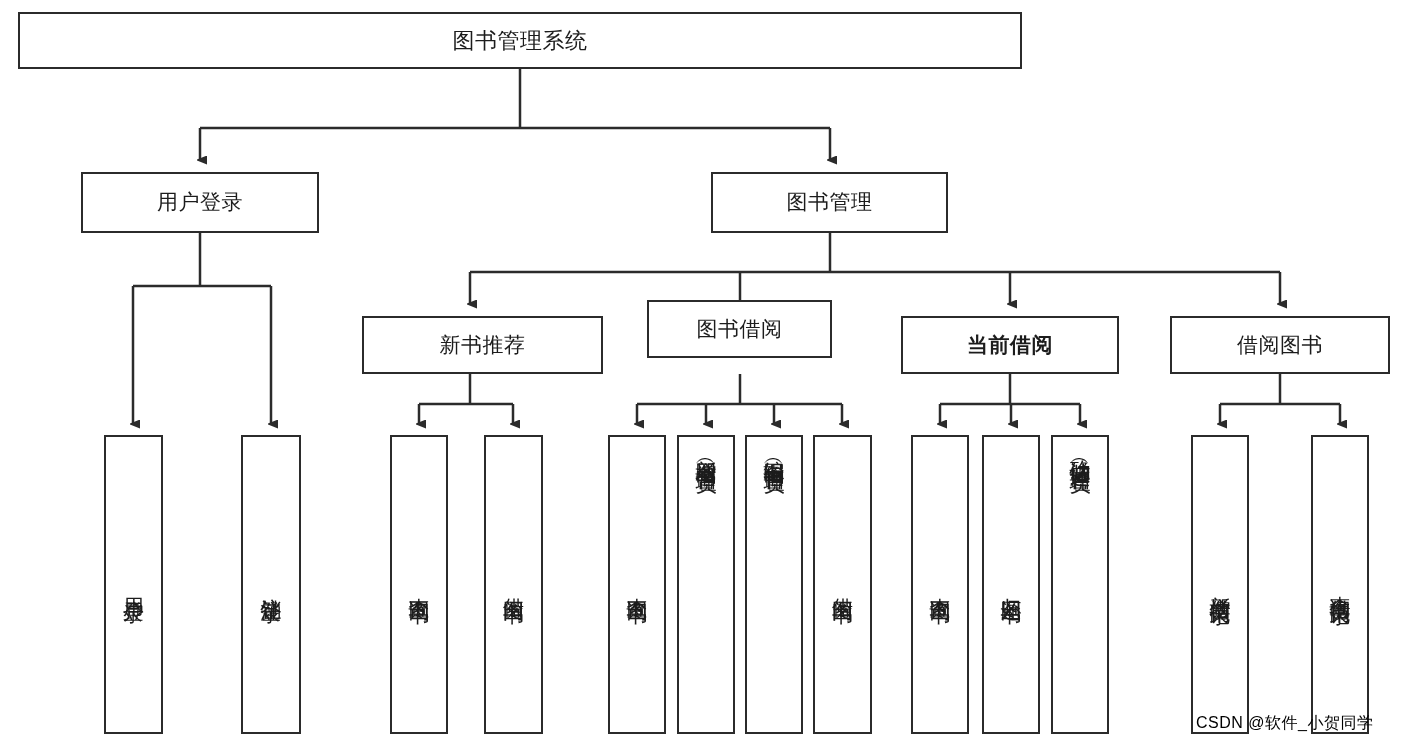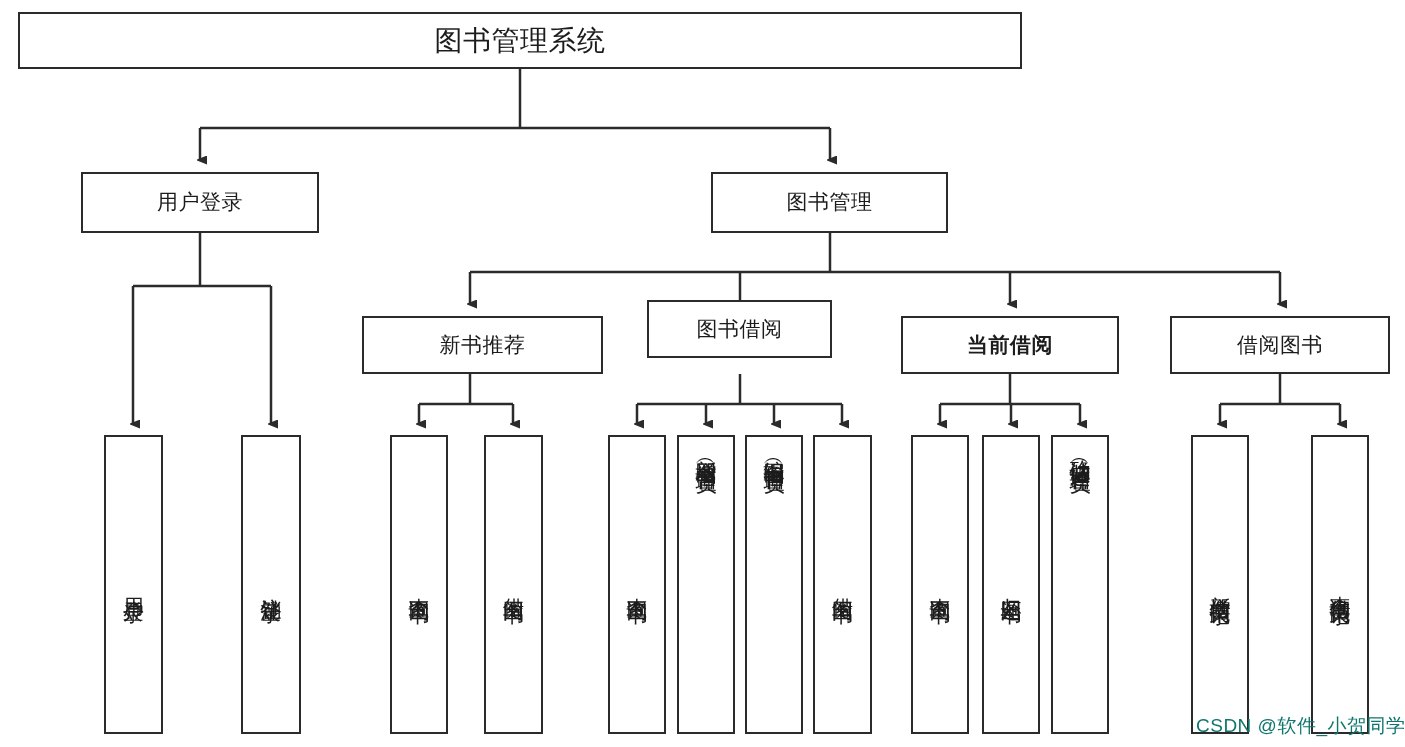--- a/index.html
+++ b/index.html
@@ -55,25 +55,25 @@
     text-orientation: upright;
     font-size: 21px;
     line-height: 1.05;
     letter-spacing: 2px;
     white-space: nowrap;
   }
   .node.vert.centered {
     align-items: center;
     padding-top: 0;
   }
-  #root-node .label { font-size: 28px; }
+  #root-node .label { font-size: 22px; }
   .watermark {
     position: absolute;
-    font-size: 19px;
-    color: #0f766e;
+    font-size: 16px;
+    color: #000000;
     white-space: nowrap;
     letter-spacing: 0.5px;
   }
 </style>
 </head>
 <body>
 
 <div id="canvas">
 
   <svg class="edges" viewBox="0 0 1405 747">

